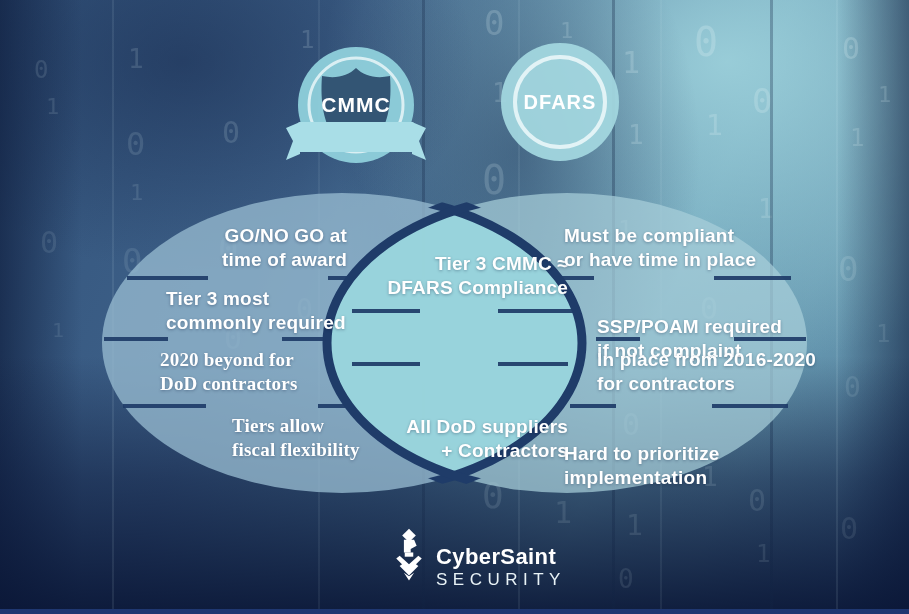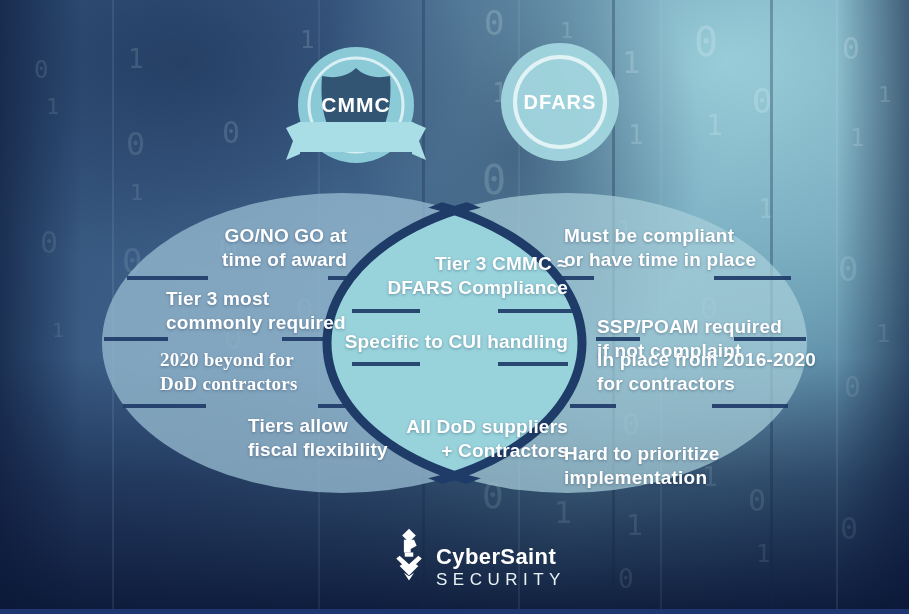--- a/index.html
+++ b/index.html
@@ -36,21 +36,21 @@
     line-height:1;user-select:none;
   }
   .venn-svg{position:absolute;left:0;top:0;z-index:3;}
   .vtext{
     position:absolute;z-index:4;color:#ffffff;font-size:19px;line-height:24px;
     font-weight:600;white-space:pre-line;letter-spacing:0.2px;
     text-shadow:0 1px 3px rgba(15,30,60,0.35);
   }
   .lens-text{left:342px;width:226px;text-align:right;}
   .li0{left:222px;top:224px;text-align:right;} .li1{left:166px;top:287px;}
-  .li2{left:160px;top:348px;font-family:Liberation Serif, serif;} .li3{left:248px;top:414px;}
+  .li2{left:160px;top:348px;font-family:Liberation Serif, serif;} .li3{left:232px;top:414px;font-family:Liberation Serif, serif;}
   .ci0{top:252px;} .ci1{top:330px;} .ci2{top:382px;margin-top:33px;}
   .ri0{left:564px;top:224px;} .ri1{left:597px;top:287px;margin-top:28px;}
   .ri2{left:597px;top:348px;} .ri3{left:564px;top:414px;margin-top:28px;}
   .badge{position:absolute;z-index:5;}
   .badge-cmmc{left:280px;top:28px;}
   .badge-dfars{left:498px;top:40px;}
   .vs{
     position:absolute;z-index:5;left:425px;top:76px;width:80px;text-align:center;
     color:#ffffff;font-size:42px;font-weight:800;letter-spacing:1px;
     text-shadow:0 2px 4px rgba(10,25,50,0.4);
@@ -180,21 +180,20 @@
 time of award</div>
   <div class="vtext li1">Tier 3 most
 commonly required</div>
   <div class="vtext li2">2020 beyond for
 DoD contractors</div>
   <div class="vtext li3">Tiers allow
 fiscal flexibility</div>
 
   <div class="vtext lens-text ci0">Tier 3 CMMC ≈
 DFARS Compliance</div>
-  <div class="vtext lens-text ci1">Specific to CUI handling</div>
   <div class="vtext lens-text ci2">All DoD suppliers
 + Contractors</div>
 
   <div class="vtext ri0">Must be compliant
 or have time in place</div>
   <div class="vtext ri1">SSP/POAM required
 if not complaint</div>
   <div class="vtext ri2">In place from 2016-2020
 for contractors</div>
   <div class="vtext ri3">Hard to prioritize

